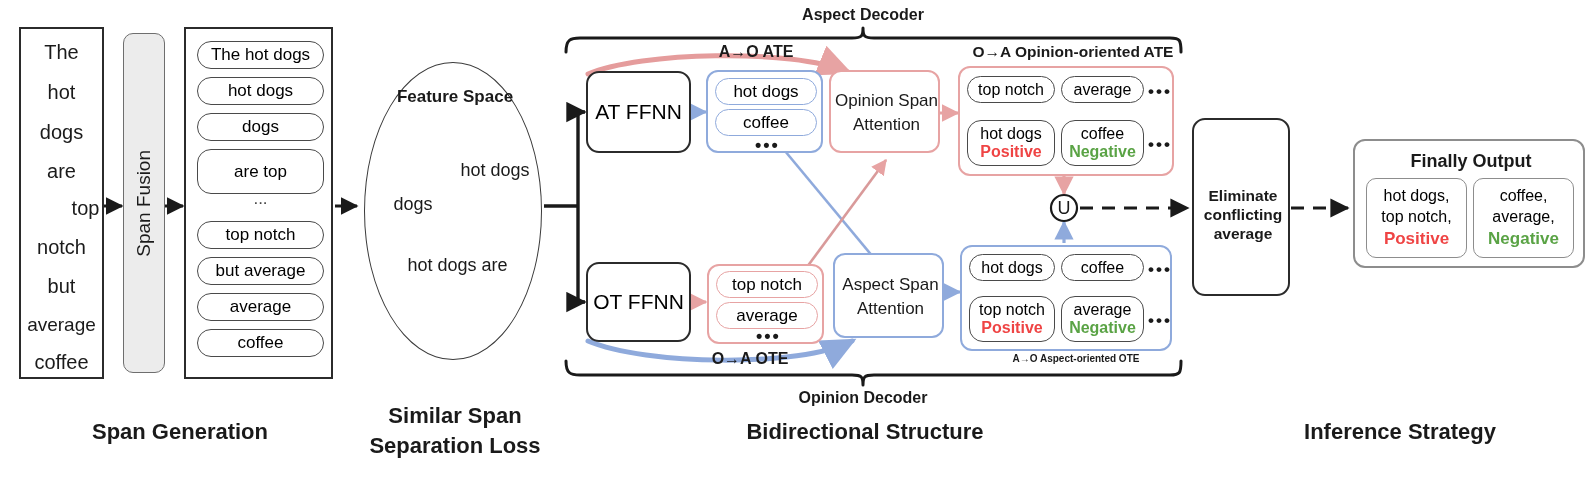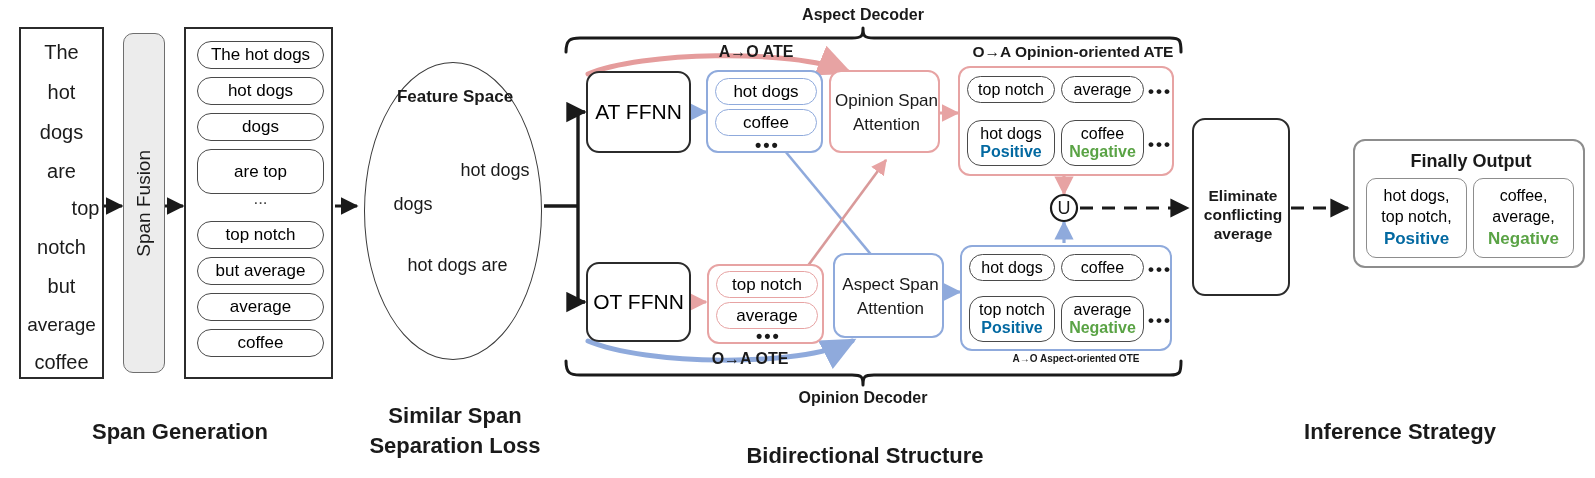--- a/index.html
+++ b/index.html
@@ -22,21 +22,21 @@
   .grp-blue{position:absolute;box-sizing:border-box;border:2.2px solid #8faadc;border-radius:12px;background:#fff;}
   .grp-red{position:absolute;box-sizing:border-box;border:2.2px solid #e7a3a3;border-radius:12px;background:#fff;}
   .grp-grey{position:absolute;box-sizing:border-box;border:2.2px solid #8d8d8d;border-radius:12px;background:#fff;}
 
   .span-fusion{position:absolute;box-sizing:border-box;background:#ececec;border:1.6px solid #6e6e6e;
                border-radius:10px;display:flex;align-items:center;justify-content:center;}
   .span-fusion span{writing-mode:vertical-rl;transform:rotate(180deg);font-size:19px;color:#1a1a1a;white-space:nowrap;}
 
   .ellipse{position:absolute;box-sizing:border-box;border:1.6px solid #3a3a3a;border-radius:50%;background:#fff;}
 
-  .pos{color:#0369a1;font-weight:bold;}
+  .pos{color:#ef4444;font-weight:bold;}
   .neg{color:#5aa345;font-weight:bold;}
 
   .dots{position:absolute;font-size:22px;font-weight:bold;color:#1a1a1a;letter-spacing:2px;line-height:1;}
 
   svg.overlay{position:absolute;left:0;top:0;width:1595px;height:478px;pointer-events:none;}
   .sent-tok{position:absolute;width:100%;text-align:center;font-size:20px;color:#1a1a1a;}
 </style>
 </head>
 <body>
 
@@ -287,16 +287,16 @@
     <div class="pill" style="left:118px;top:37px;width:101px;height:80px;flex-direction:column;justify-content:center;gap:3px;border-color:#8d8d8d;border-radius:10px;">
       <span style="font-size:16px;">coffee,</span>
       <span style="font-size:16px;">average,</span>
       <span class="neg" style="font-size:17px;">Negative</span>
     </div>
   </div>
 
   <div class="txt bold" style="left:40px;top:418px;width:280px;height:28px;font-size:22px;">Span Generation</div>
   <div class="txt bold" style="left:340px;top:402px;width:230px;height:28px;font-size:22px;">Similar Span</div>
   <div class="txt bold" style="left:340px;top:432px;width:230px;height:28px;font-size:22px;">Separation Loss</div>
-  <div class="txt bold" style="left:620px;top:418px;width:490px;height:28px;font-size:22px;margin-top:24px;">Bidirectional Structure</div>
+  <div class="txt bold" style="left:620px;top:418px;width:490px;height:28px;font-size:22px;">Bidirectional Structure</div>
   <div class="txt bold" style="left:1230px;top:418px;width:340px;height:28px;font-size:22px;">Inference Strategy</div>
 
 </div>
 
 </body></html>

